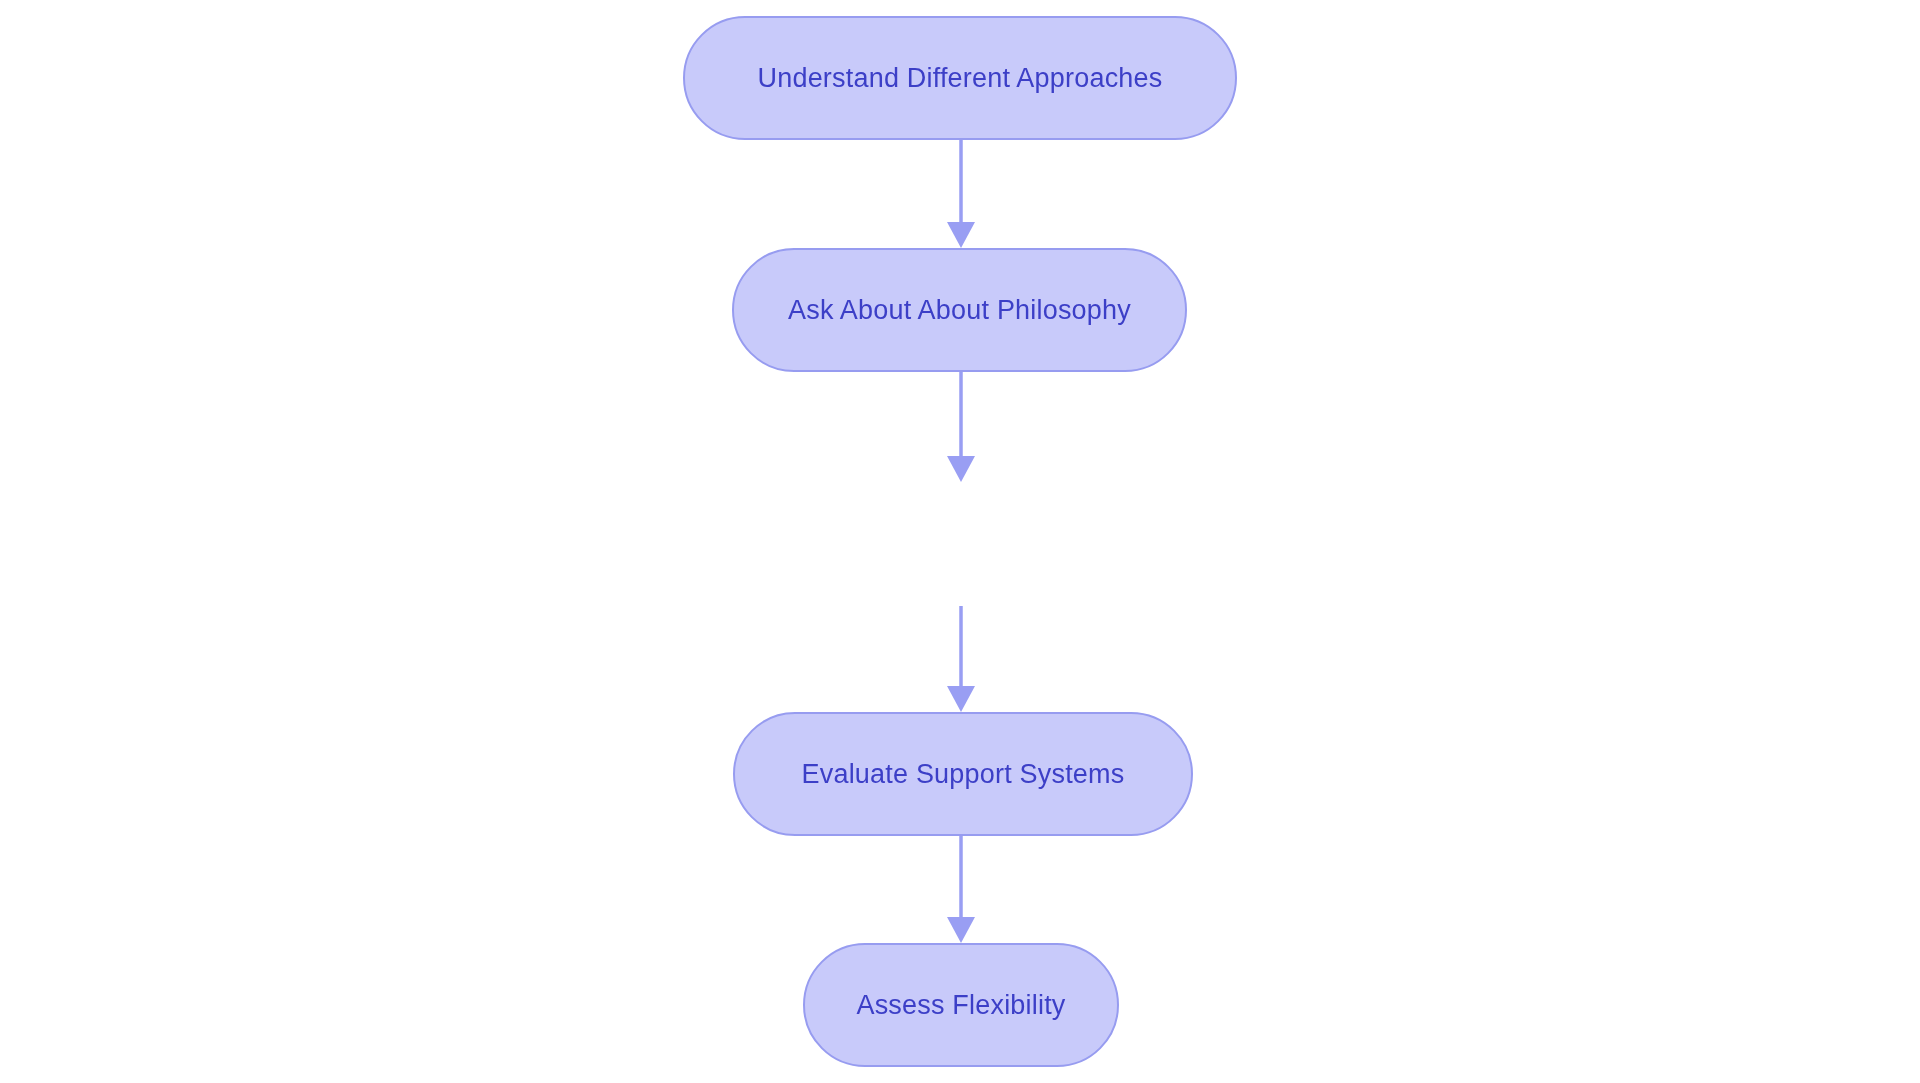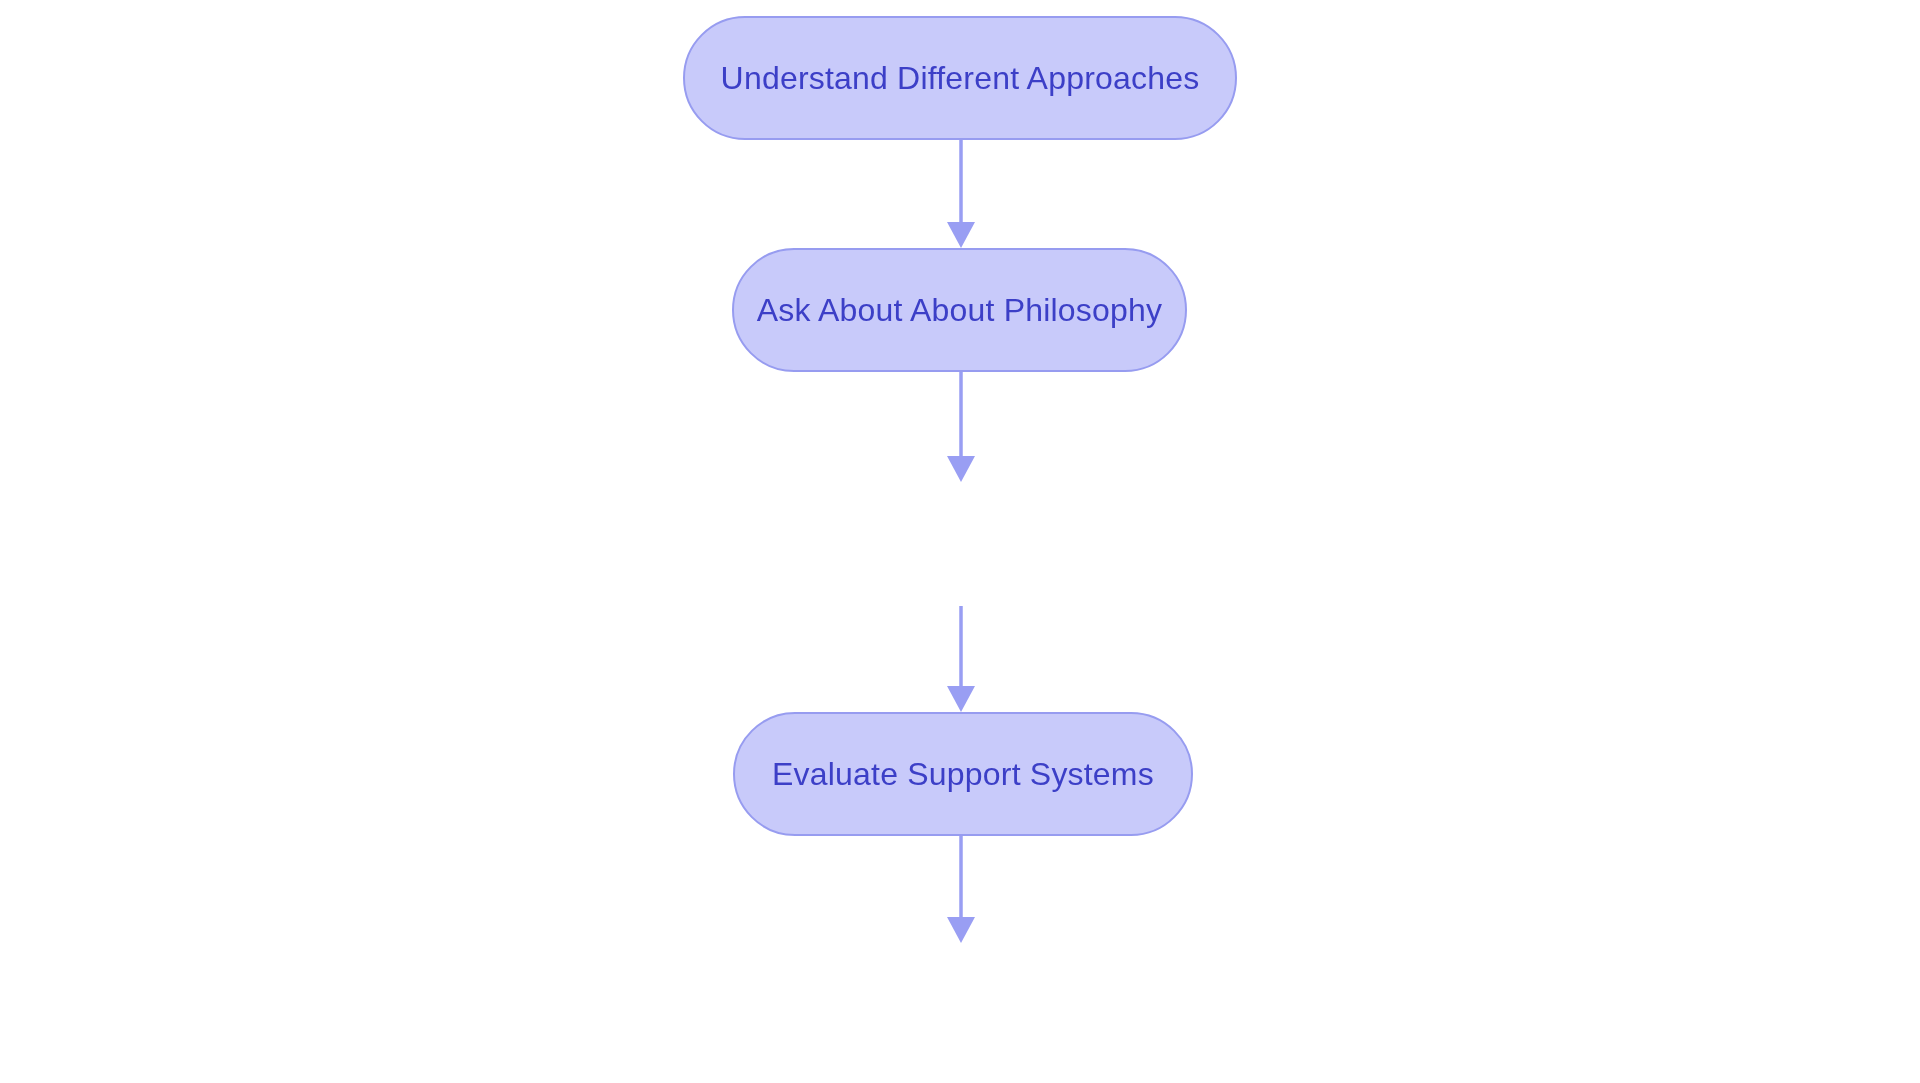--- a/index.html
+++ b/index.html
@@ -21,21 +21,21 @@
     height: 124px;
     background: #c8cafa;
     border: 2px solid #979cf0;
     border-radius: 62px;
     display: flex;
     align-items: center;
     justify-content: center;
   }
   .flow-node .label {
     color: #3c3fc7;
-    font-size: 32px;
+    font-size: 27px;
     font-weight: 400;
     letter-spacing: 0.2px;
     white-space: nowrap;
     text-align: center;
   }
   .node-1 { left: 683px; top: 16px;  width: 554px; }
   .node-2 { left: 732px; top: 248px; width: 455px; }
   .node-3 { left: 743px; top: 482px; width: 435px; }
   .node-4 { left: 733px; top: 712px; width: 460px; }
   .node-5 { left: 803px; top: 943px; width: 316px; }
@@ -83,14 +83,17 @@
 
   <div class="flow-node node-4">
     <span class="label">Evaluate Support Systems</span>
   </div>
 
   <svg class="flow-arrow arrow-4" viewBox="0 0 32 107" aria-hidden="true">
     <line x1="16" y1="0" x2="16" y2="83"></line>
     <polygon points="2,81 30,81 16,107"></polygon>
   </svg>
 
+  <div class="flow-node node-5">
+    <span class="label">Assess Flexibility</span>
+  </div>
 
 </div>
 
 </body></html>

